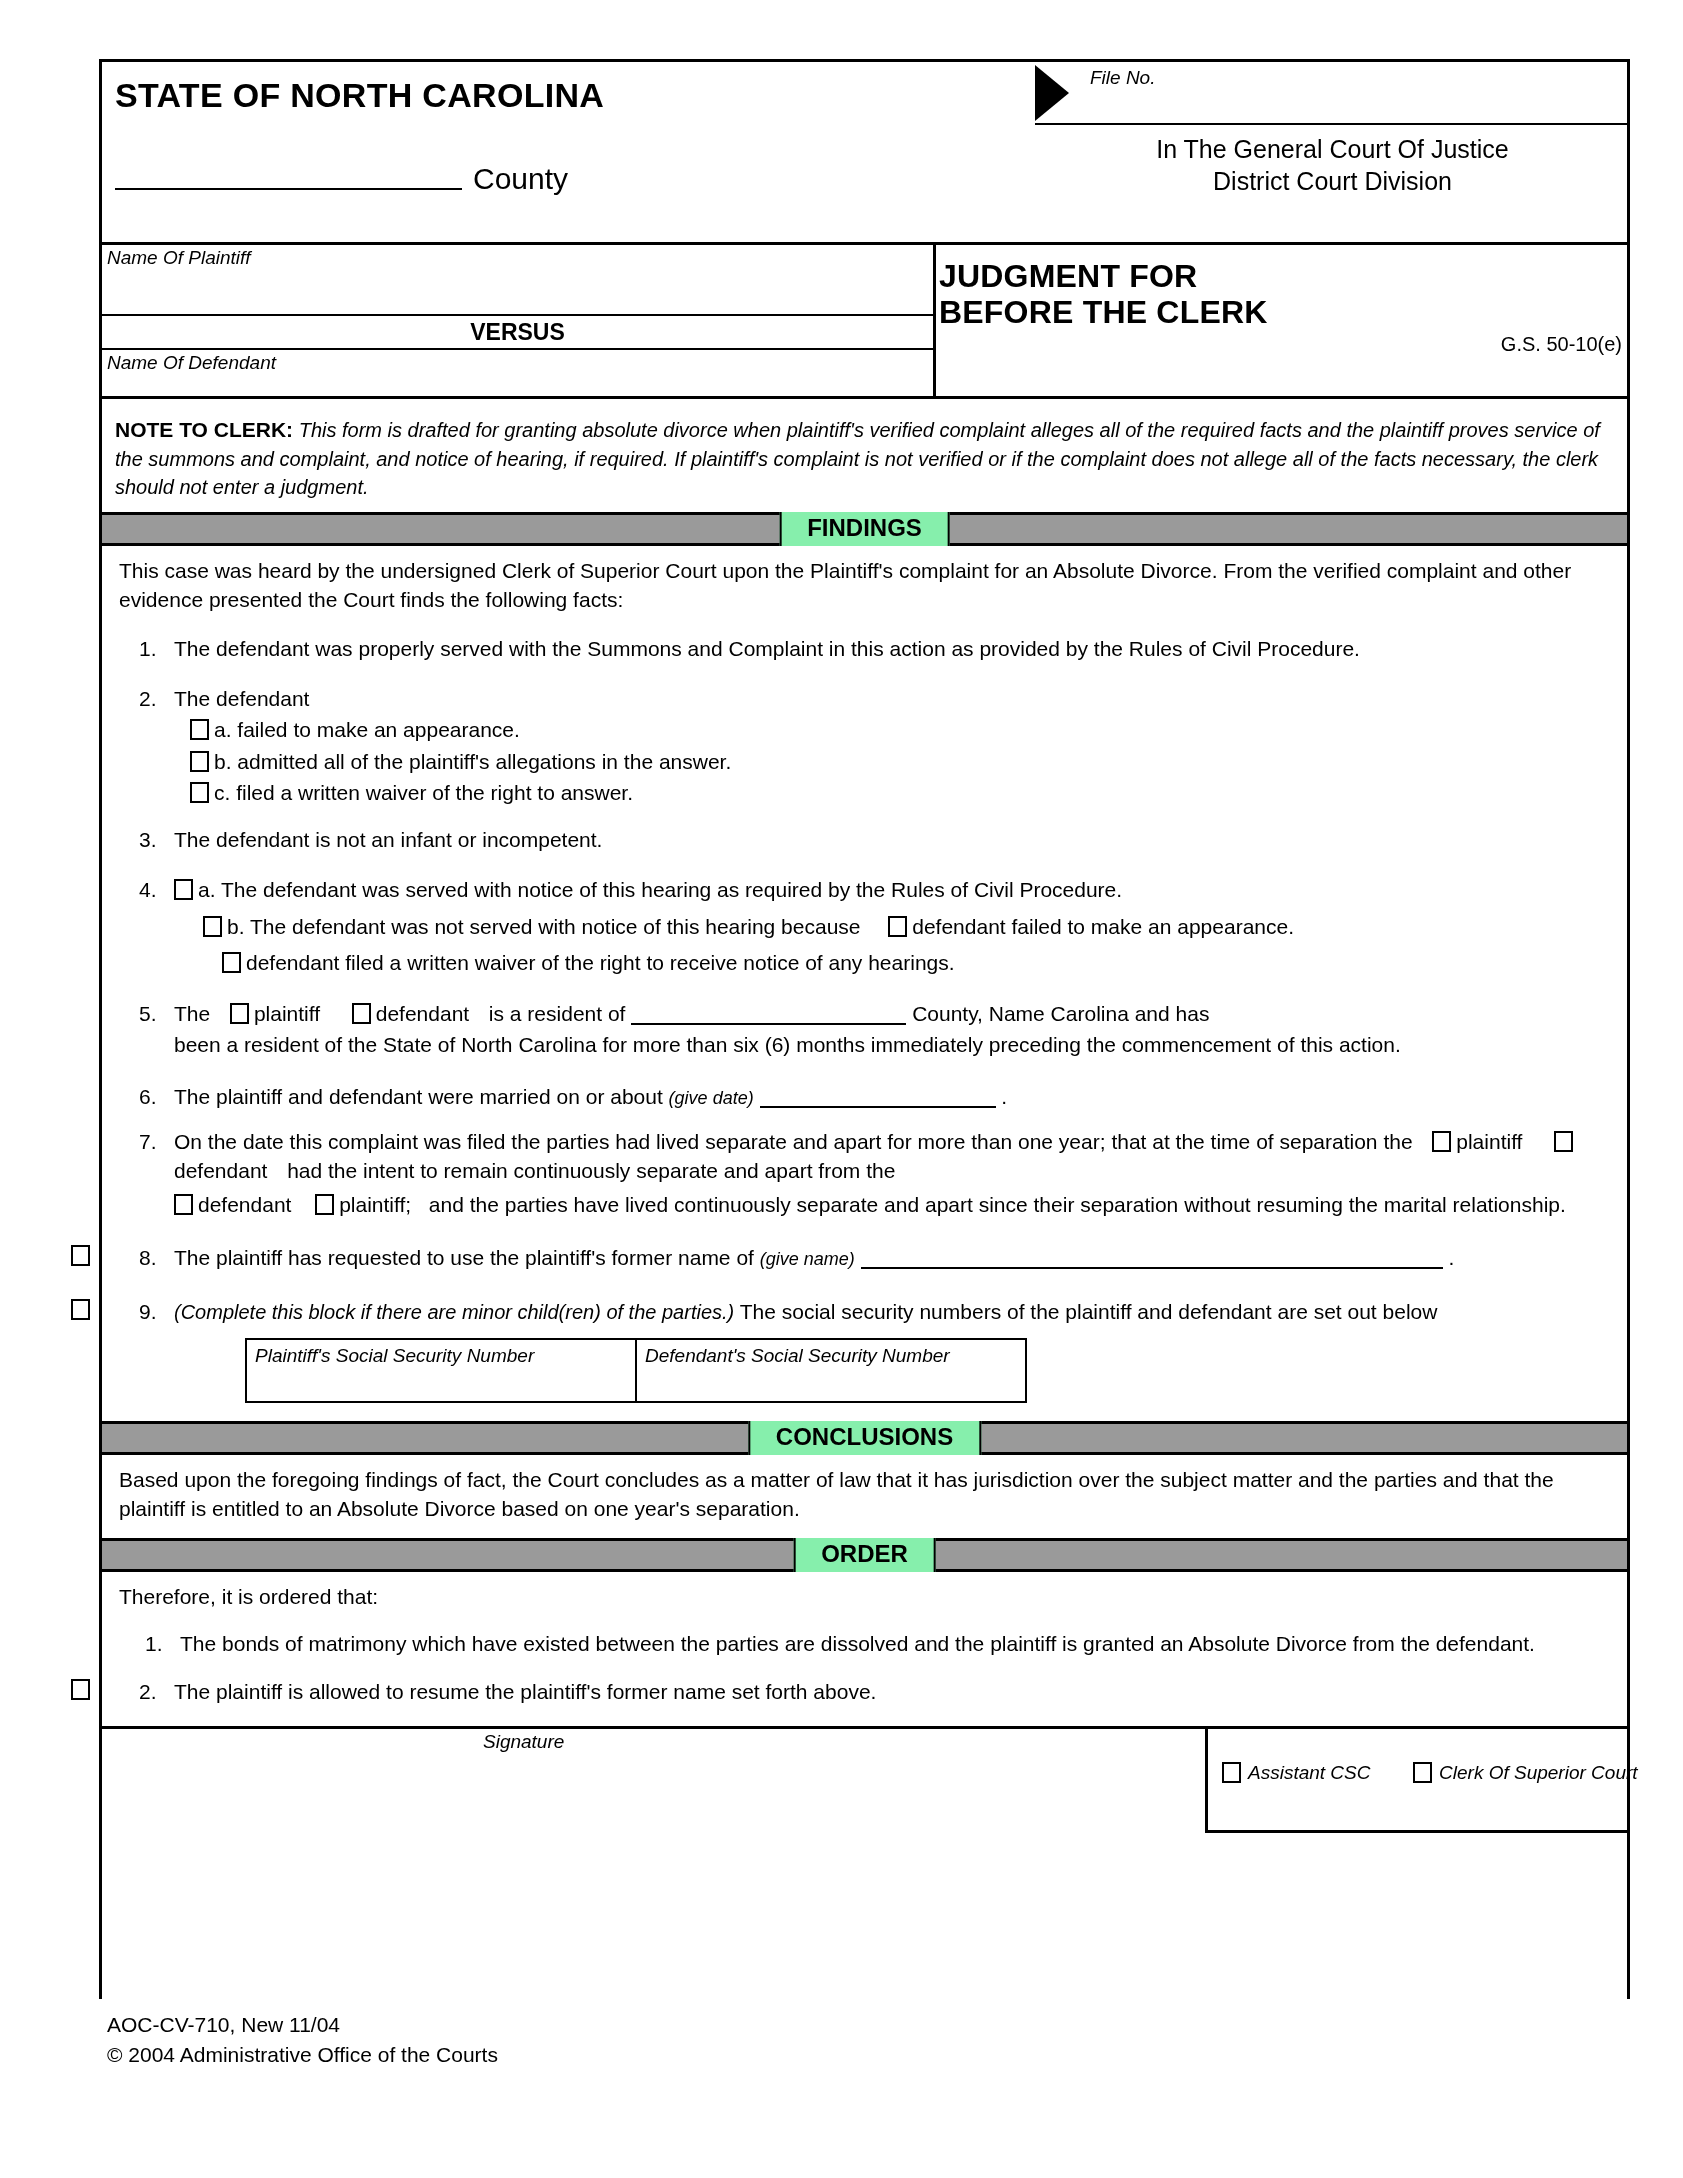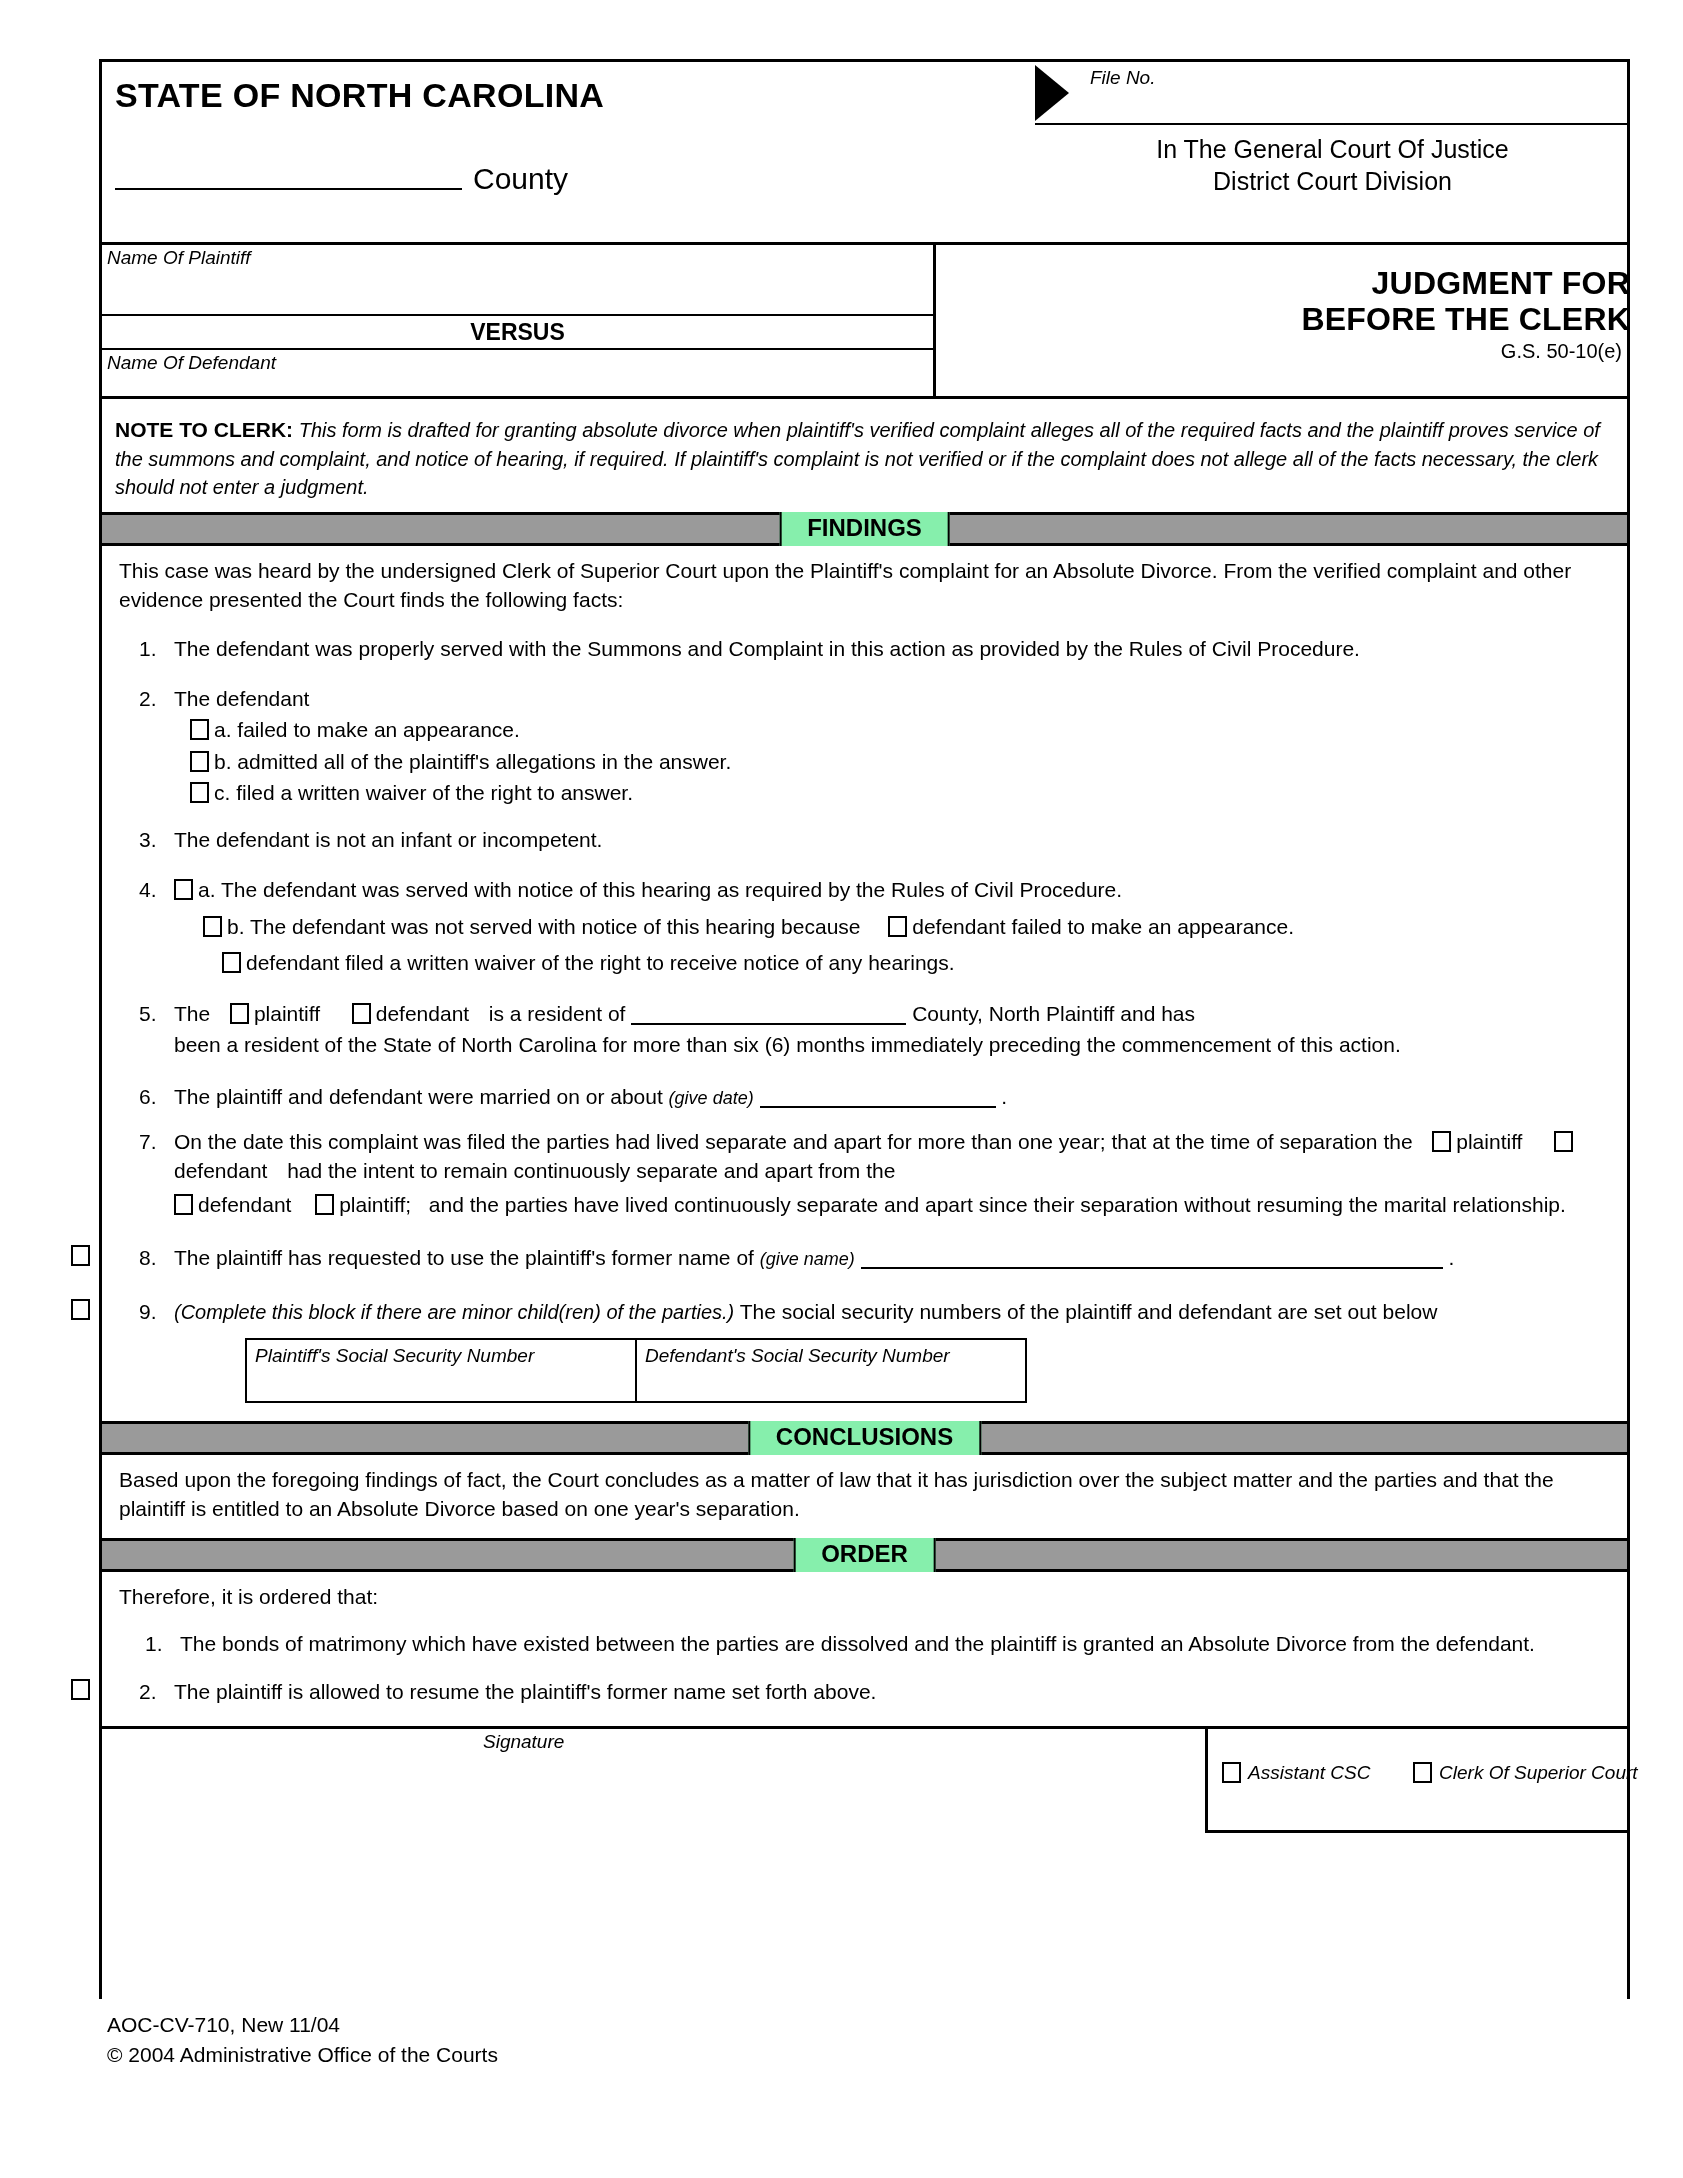--- a/index.html
+++ b/index.html
@@ -140,25 +140,25 @@
     font-style: italic;
     padding: 2px 0 0 8px;
     display: block;
   }
   .title-right {
     position: absolute;
     left: 840px; top: 0;
     width: 691px; height: 151px;
   }
   .title-right .big {
-    text-align: right;
+    text-align: left;
     font-weight: bold;
     font-size: 32px;
     line-height: 1.14;
-    padding-top: 20px;
+    padding-top: 13px;
     letter-spacing: 0.2px;
   }
   .gs-ref {
     text-align: right;
     font-size: 20px;
     padding-right: 8px;
     padding-top: 2px;
   }
 
   
@@ -450,21 +450,21 @@
         <div class="li" style="margin-top:22px;">
           <span class="num">5.</span>
           <span>The</span>
           <span style="display:inline-block;width:8px;"></span>
           <span class="cb"></span><span>plaintiff</span>
           <span style="display:inline-block;width:20px;"></span>
           <span class="cb"></span><span>defendant</span>
           <span style="display:inline-block;width:8px;"></span>
           <span>is a resident of</span>
           <span class="rule" style="width:275px;"></span>
-          <span>County, North Plaintiff and has</span>
+          <span>County, Name Carolina and has</span>
           <div style="margin-top:2px;">been a resident of the State of North Carolina for more than six (6) months immediately preceding the commencement of this action.</div>
         </div>
 
         <div class="li" style="margin-top:22px;">
           <span class="num">6.</span>
           <span>The plaintiff and defendant were married on or about</span>
           <span class="italic-sm">(give date)</span>
           <span class="rule" style="width:236px;"></span>
           <span>.</span>
         </div>

